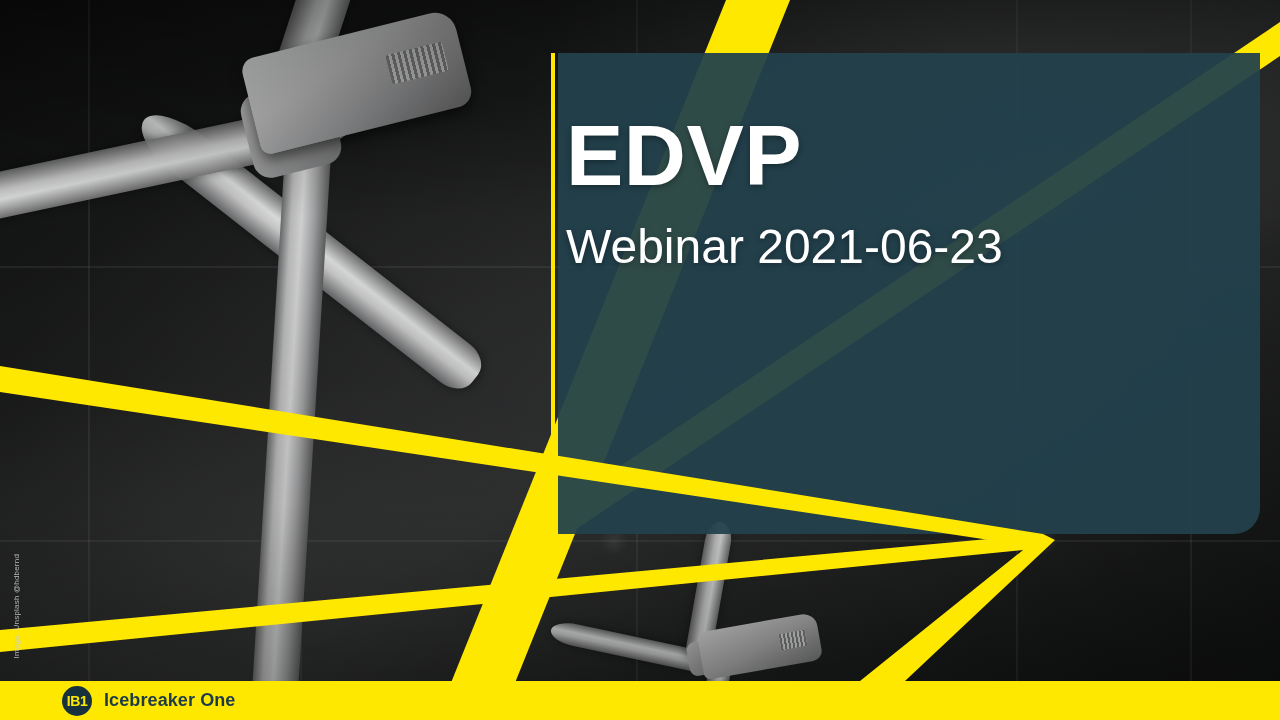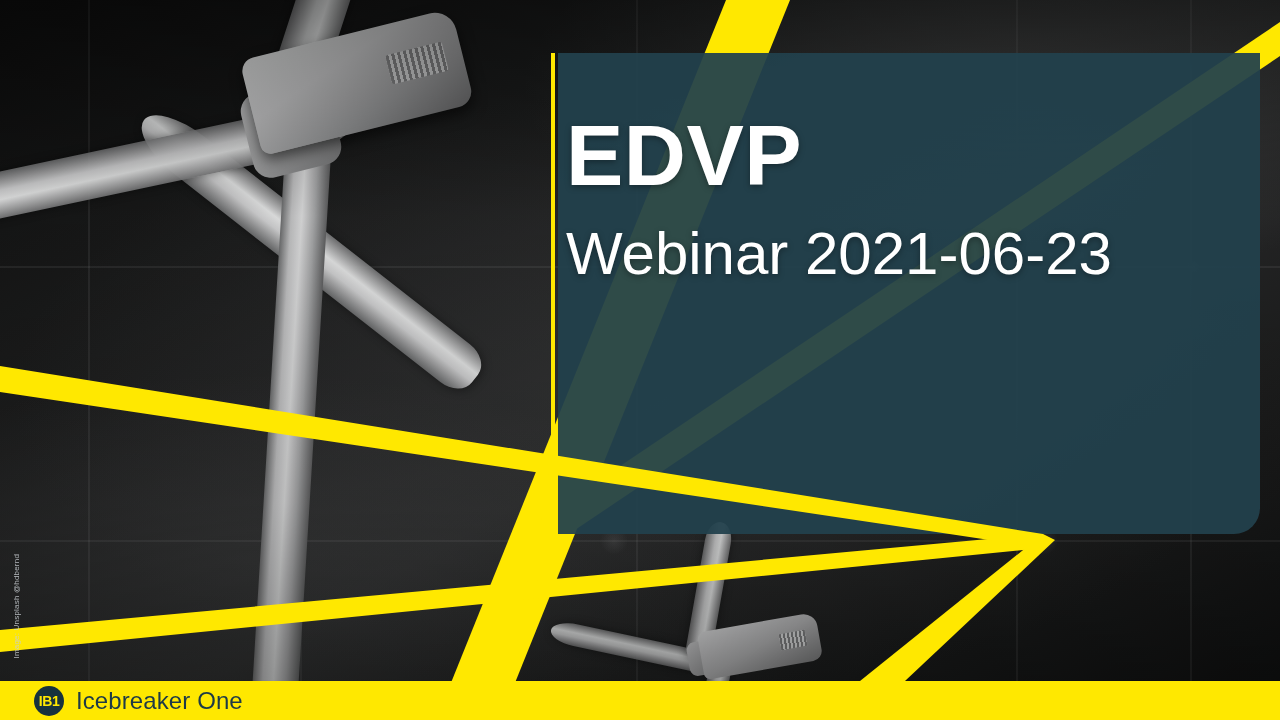--- a/index.html
+++ b/index.html
@@ -128,21 +128,21 @@
   
   .txt-layer { position:absolute; inset:0; }
   .title-main {
     position: absolute; left: 566px; top: 112px;
     font-size: 86px; font-weight: bold; color: #ffffff;
     letter-spacing: 0.5px; line-height: 1.0;
     text-shadow: 0 2px 6px rgba(0,0,0,0.35);
   }
   .title-sub {
     position: absolute; left: 566px; top: 222px;
-    font-size: 60px; font-weight: normal; color: #ffffff;
+    font-size: 48px; font-weight: normal; color: #ffffff;
     line-height: 1.05;
     text-shadow: 0 2px 6px rgba(0,0,0,0.35);
   }
   .subtitle {
     position: absolute; left: 566px; top: 330px; width: 680px;
     font-size: 31px; font-weight: bold; color: #FFE800;
     line-height: 1.50;
     text-shadow: 0 1px 4px rgba(0,0,0,0.35);
   }
 
@@ -164,27 +164,27 @@
   .footer {
     position: absolute;
     left: 0; bottom: 0;
     width: 1280px; height: 39px;
     background: #FFE800;
     display: flex; align-items: center;
   }
   .logo-mark {
     width: 30px; height: 30px; border-radius: 50%;
     background: #17323d;
-    margin-left: 34px;
+    margin-left: 62px;
     display: flex; align-items: center; justify-content: center;
     color: #FFE800; font-size: 14px; font-weight: bold; letter-spacing: -0.4px;
   }
   .logo-text {
     margin-left: 12px;
-    color: #1d3a47; font-size: 24px; font-weight: normal; letter-spacing: 0.1px;
+    color: #1d3a47; font-size: 18px; font-weight: bold; letter-spacing: 0.1px;
   }
 </style>
 </head>
 <body>
 
 <div class="slide">
 
   <div class="photo">
     <div class="seam h1"></div>
     <div class="seam h2"></div>

